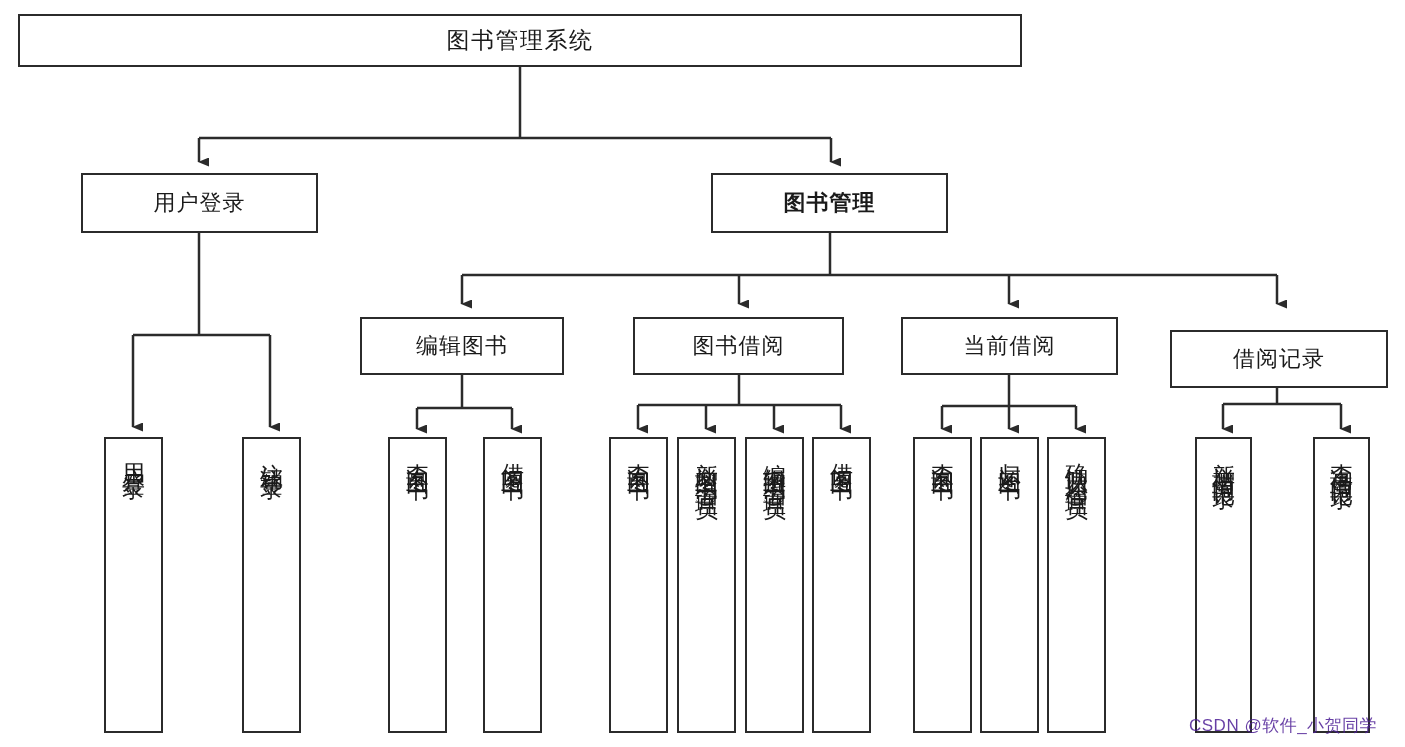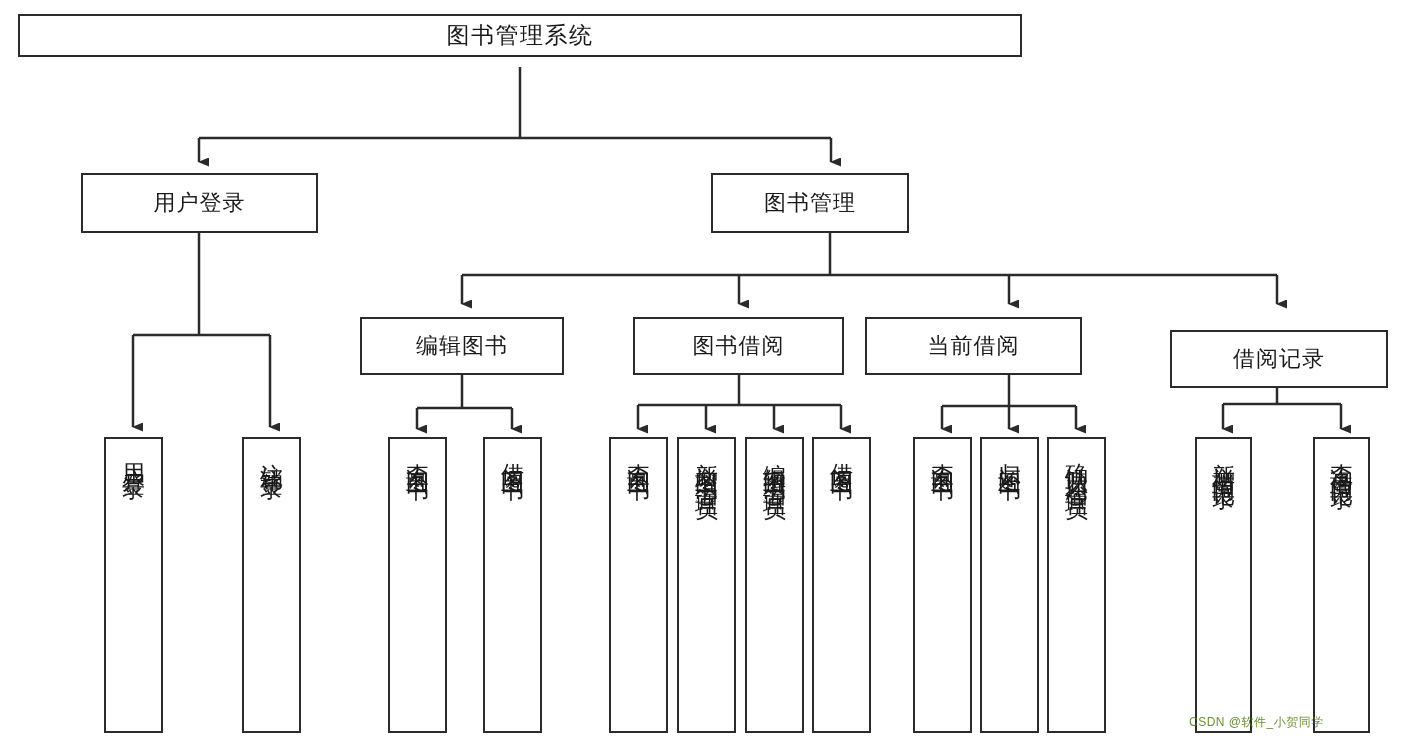--- a/index.html
+++ b/index.html
@@ -38,22 +38,22 @@
     text-orientation:upright;
     font-size:23px;
     letter-spacing:5px;
     line-height:1;
     white-space:pre;
   }
 
   .watermark{
     position:absolute;
     left:1189px;top:714px;
-    font-size:12px;
-    color:#4d7c0f;
+    font-size:17px;
+    color:#4c1d95;
     letter-spacing:0.5px;
     white-space:pre;
     opacity:.85;
   }
 </style>
 </head>
 <body>
 
 <div id="diagram">
 
@@ -100,38 +100,38 @@
       <path d="M1009,406 L1009,429" marker-end="url(#arrow)"></path>
       <path d="M1076,406 L1076,429" marker-end="url(#arrow)"></path>
 
       <path d="M1277,375 L1277,404"></path>
       <path d="M1223,404 L1341,404"></path>
       <path d="M1223,404 L1223,429" marker-end="url(#arrow)"></path>
       <path d="M1341,404 L1341,429" marker-end="url(#arrow)"></path>
     </g>
   </svg>
 
-  <div class="node h root" style="left:18px;top:14px;width:1004px;height:43px;">
+  <div class="node h root" style="left:18px;top:14px;width:1004px;height:53px;">
     <span class="lbl">图书管理系统</span>
   </div>
 
   <div class="node h" style="left:81px;top:173px;width:237px;height:60px;">
     <span class="lbl">用户登录</span>
   </div>
-  <div class="node h" style="left:711px;top:173px;width:198px;height:60px;">
+  <div class="node h" style="left:711px;top:173px;width:237px;height:60px;font-weight:bold;">
     <span class="lbl">图书管理</span>
   </div>
 
   <div class="node h" style="left:360px;top:317px;width:204px;height:58px;">
     <span class="lbl">编辑图书</span>
   </div>
   <div class="node h" style="left:633px;top:317px;width:211px;height:58px;">
     <span class="lbl">图书借阅</span>
   </div>
-  <div class="node h" style="left:865px;top:317px;width:217px;height:58px;">
+  <div class="node h" style="left:901px;top:317px;width:217px;height:58px;">
     <span class="lbl">当前借阅</span>
   </div>
   <div class="node h" style="left:1170px;top:330px;width:218px;height:58px;">
     <span class="lbl">借阅记录</span>
   </div>
 
   <div class="node v" style="left:104px;top:437px;width:59px;height:296px;">
     <span class="lbl">用户登录</span>
   </div>
   <div class="node v" style="left:242px;top:437px;width:59px;height:296px;">

